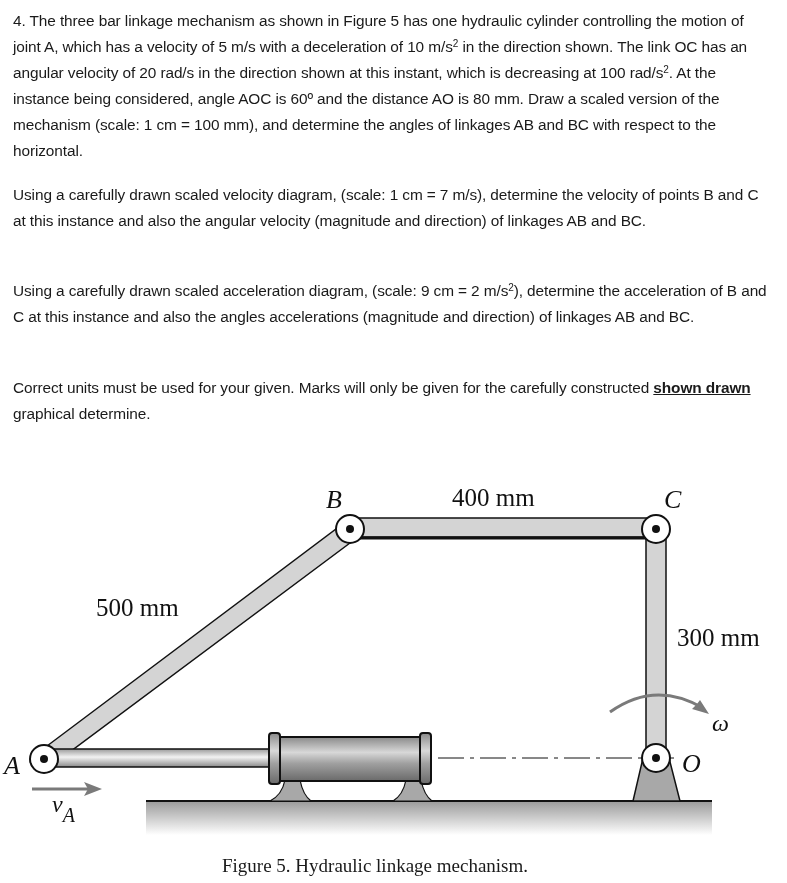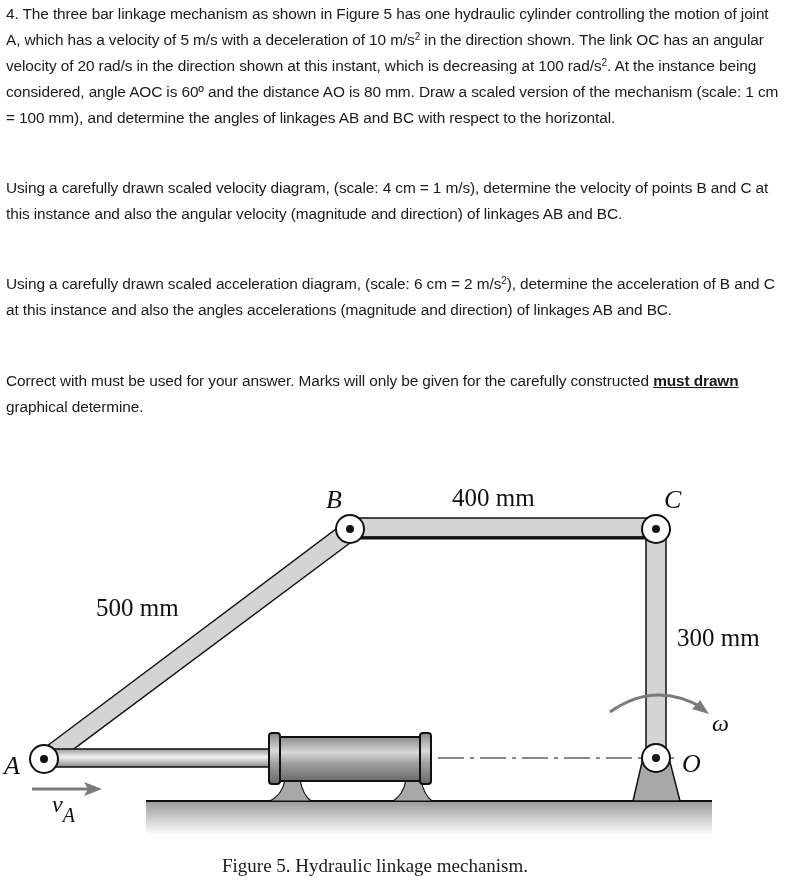--- a/index.html
+++ b/index.html
@@ -2,45 +2,45 @@
 <html><head>
 <meta charset="utf-8">
 <style>
   html, body { margin: 0; padding: 0; background: #ffffff; }
   body { width: 787px; height: 883px; position: relative; overflow: hidden; color: #1a1a1a; }
   .text-block { position: absolute; left: 6px; width: 775px; font-family: "Liberation Sans", sans-serif; font-size: 15.4px; line-height: 26px; letter-spacing: -0.1px; }
   .p1 { top: 1px; }
   .p2 { top: 175px; }
   .p3 { top: 271px; }
   .p4 { top: 368px; }
-  .p { margin: 0; }
+  .p { margin: 7px; }
   .underline-bold { font-weight: bold; text-decoration: underline; }
   sup { font-size: 10px; line-height: 0; vertical-align: 5px; }
   .figure { position: absolute; left: 0; top: 470px; width: 787px; height: 413px; }
   .svg-label { font-family: "Liberation Serif", serif; }
   .caption { position: absolute; left: 0; width: 787px; top: 855px; text-align: left; font-family: "Liberation Serif", serif; font-size: 19px; }
   .caption span { position: absolute; left: 222px; white-space: nowrap; }
 </style>
 </head>
 <body>
 
 <div class="text-block p1">
   <p class="p"><span>4. The three bar linkage mechanism as shown in Figure 5 has one hydraulic cylinder controlling the motion of joint A, which has a velocity of 5 m/s with a deceleration of 10 m/s</span><sup>2</sup><span> in the direction shown. The link OC has an angular velocity of 20 rad/s in the direction shown at this instant, which is decreasing at 100 rad/s</span><sup>2</sup><span>. At the instance being considered, angle AOC is 60º and the distance AO is 80 mm. Draw a scaled version of the mechanism (scale: 1 cm = 100 mm), and determine the angles of linkages AB and BC with respect to the horizontal.</span></p>
 </div>
 
 <div class="text-block p2">
-  <p class="p">Using a carefully drawn scaled velocity diagram, (scale: 4 cm = 1 m/s), determine the velocity of points B and C at this instance and also the angular velocity (magnitude and direction) of linkages AB and BC.</p>
+  <p class="p">Using a carefully drawn scaled velocity diagram, (scale: 1 cm = 7 m/s), determine the velocity of points B and C at this instance and also the angular velocity (magnitude and direction) of linkages AB and BC.</p>
 </div>
 
 <div class="text-block p3">
-  <p class="p"><span>Using a carefully drawn scaled acceleration diagram, (scale: 6 cm = 2 m/s</span><sup>2</sup><span>), determine the acceleration of B and C at this instance and also the angles accelerations (magnitude and direction) of linkages AB and BC.</span></p>
+  <p class="p"><span>Using a carefully drawn scaled acceleration diagram, (scale: 9 cm = 2 m/s</span><sup>2</sup><span>), determine the acceleration of B and C at this instance and also the angles accelerations (magnitude and direction) of linkages AB and BC.</span></p>
 </div>
 
 <div class="text-block p4">
-  <p class="p"><span>Correct with must be used for your answer. Marks will only be given for the carefully constructed </span><span class="underline-bold">must drawn </span><span>graphical determine.</span></p>
+  <p class="p"><span>Correct units must be used for your given. Marks will only be given for the carefully constructed </span><span class="underline-bold">shown drawn </span><span>graphical determine.</span></p>
 </div>
 
 <div class="figure">
   <svg width="787" height="413" viewBox="0 470 787 413" xmlns="http://www.w3.org/2000/svg">
     <defs>
       <linearGradient id="groundGrad" x1="0" y1="0" x2="0" y2="1">
         <stop offset="0" stop-color="#9a9a9a"></stop>
         <stop offset="1" stop-color="#ffffff"></stop>
       </linearGradient>
       <linearGradient id="cylGrad" x1="0" y1="0" x2="0" y2="1">

